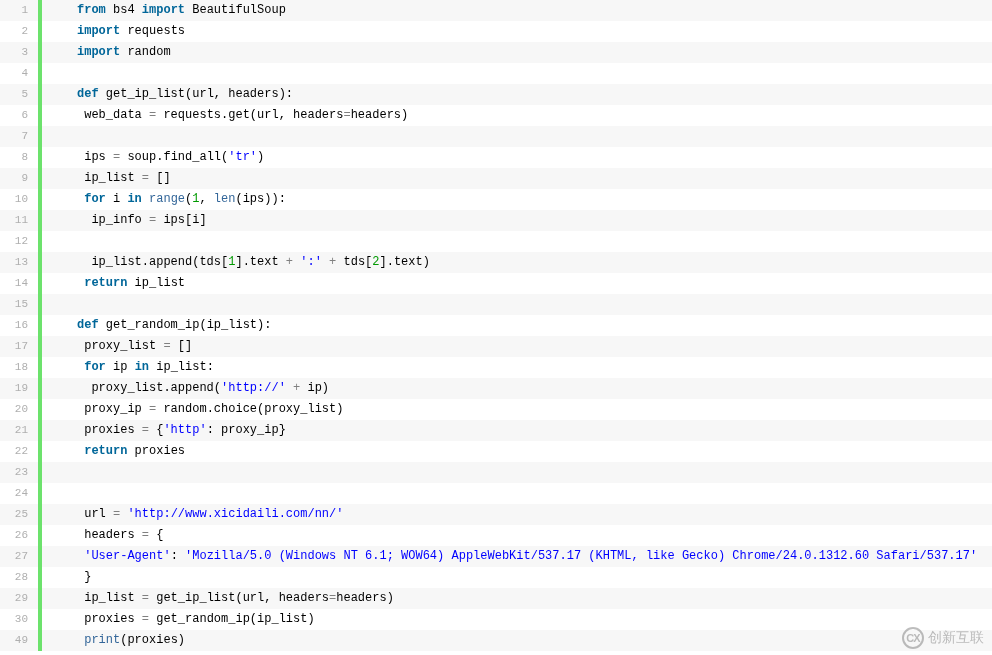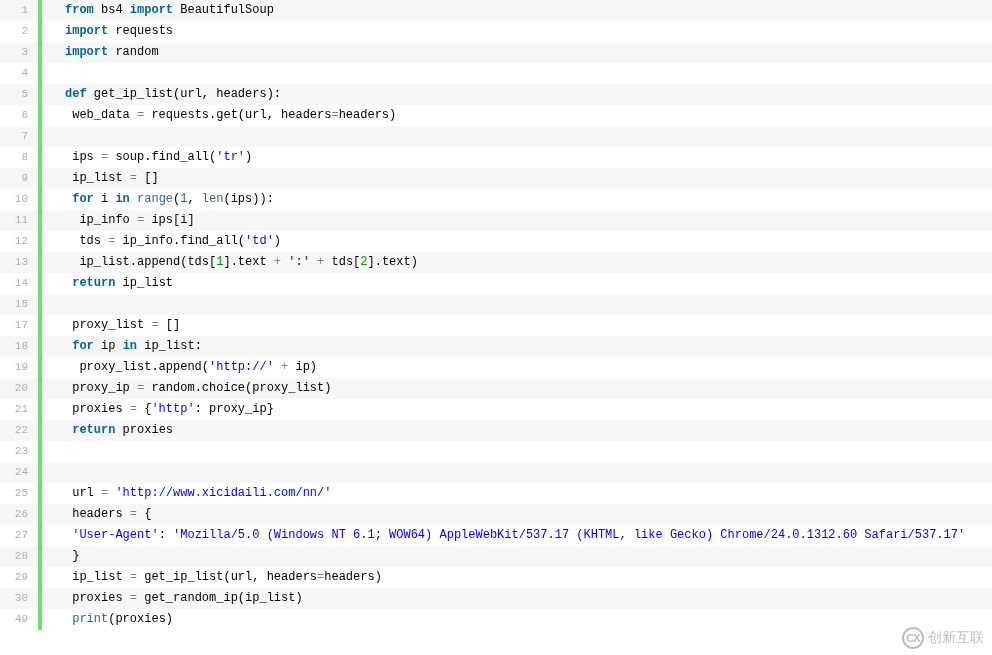--- a/index.html
+++ b/index.html
@@ -36,20 +36,21 @@
   .bar {
     width: 4px;
     background: #6ce26c;
     flex-shrink: 0;
   }
   .code {
     padding-left: 23px;
     line-height: 21px;
     white-space: pre;
     color: #000000;
+    margin-left: 12px;
   }
   .kw  { color: #006699; font-weight: bold; }   
   .bi  { color: #336699; }                       
   .str { color: #0000ff; }                       
   .op  { color: #808080; }                       
   .num { color: #009900; }                       
 
   .watermark {
     position: absolute;
     right: 8px;
@@ -130,36 +131,40 @@
       <div class="code"><span> </span><span class="kw">for</span><span> i </span><span class="kw">in</span><span> </span><span class="bi">range</span><span>(</span><span class="num">1</span><span>, </span><span class="bi">len</span><span>(ips)):</span></div>
     </div>
     <div class="line">
       <div class="gutter">11</div>
       <div class="bar"></div>
       <div class="code"><span>  ip_info </span><span class="op">=</span><span> ips[i]</span></div>
     </div>
     <div class="line">
       <div class="gutter">12</div>
       <div class="bar"></div>
-      <div class="code"><span>  tds </span><span class="op">=</span><span> ip_info.find_all(</span><span class="str">'td'</span><span>)</span></div>
     </div>
     <div class="line">
       <div class="gutter">13</div>
       <div class="bar"></div>
       <div class="code"><span>  ip_list.append(tds[</span><span class="num">1</span><span>].text </span><span class="op">+</span><span> </span><span class="str">':'</span><span> </span><span class="op">+</span><span> tds[</span><span class="num">2</span><span>].text)</span></div>
     </div>
     <div class="line">
       <div class="gutter">14</div>
       <div class="bar"></div>
       <div class="code"><span> </span><span class="kw">return</span><span> ip_list</span></div>
     </div>
     <div class="line">
       <div class="gutter">15</div>
       <div class="bar"></div>
       <div class="code"></div>
+    </div>
+    <div class="line">
+      <div class="gutter">16</div>
+      <div class="bar"></div>
+      <div class="code"><span class="kw">def</span><span> get_random_ip(ip_list):</span></div>
     </div>
     <div class="line">
       <div class="gutter">17</div>
       <div class="bar"></div>
       <div class="code"><span> proxy_list </span><span class="op">=</span><span> []</span></div>
     </div>
     <div class="line">
       <div class="gutter">18</div>
       <div class="bar"></div>
       <div class="code"><span> </span><span class="kw">for</span><span> ip </span><span class="kw">in</span><span> ip_list:</span></div>

